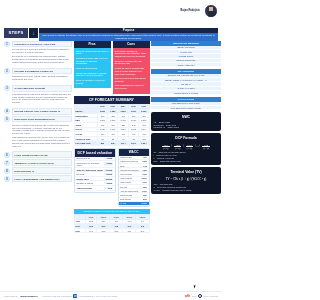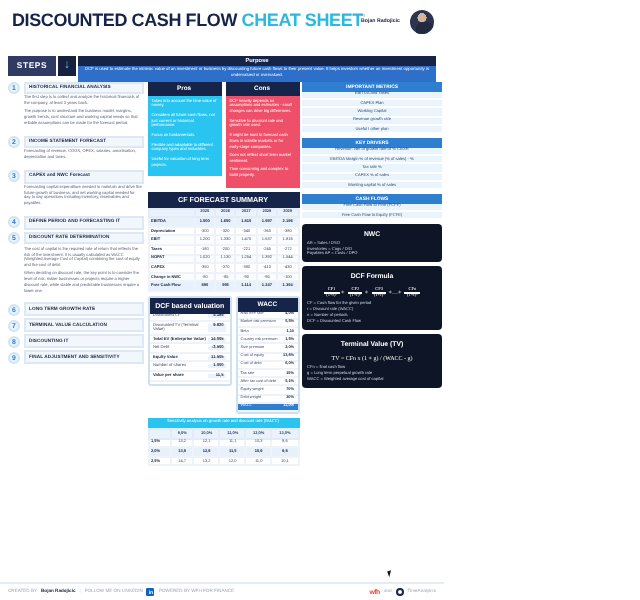--- a/index.html
+++ b/index.html
@@ -124,21 +124,20 @@
   .spacer{ flex:1; }
   .cursor{ position:absolute; right:24px; bottom:12px; width:0;height:0;
     border-left:2.5px solid #111; border-bottom:3.5px solid transparent; border-right:2px solid transparent; transform:rotate(-20deg);}
 </style>
 </head>
 <body>
 
 <div class="page">
 
   <div class="header">
-    <div class="title"><span>DISCOUNTED CASH FLOW </span><span class="accent">CHEAT SHEET</span></div>
     <div class="byline">
       <span class="by">by</span>
       <span class="nm">Bojan Radojicic</span>
     </div>
     <div class="avatar"></div>
   </div>
 
   <div class="stepsbar">
     <div class="steps-label">STEPS</div>
     <div class="arrow-box">↓</div>

